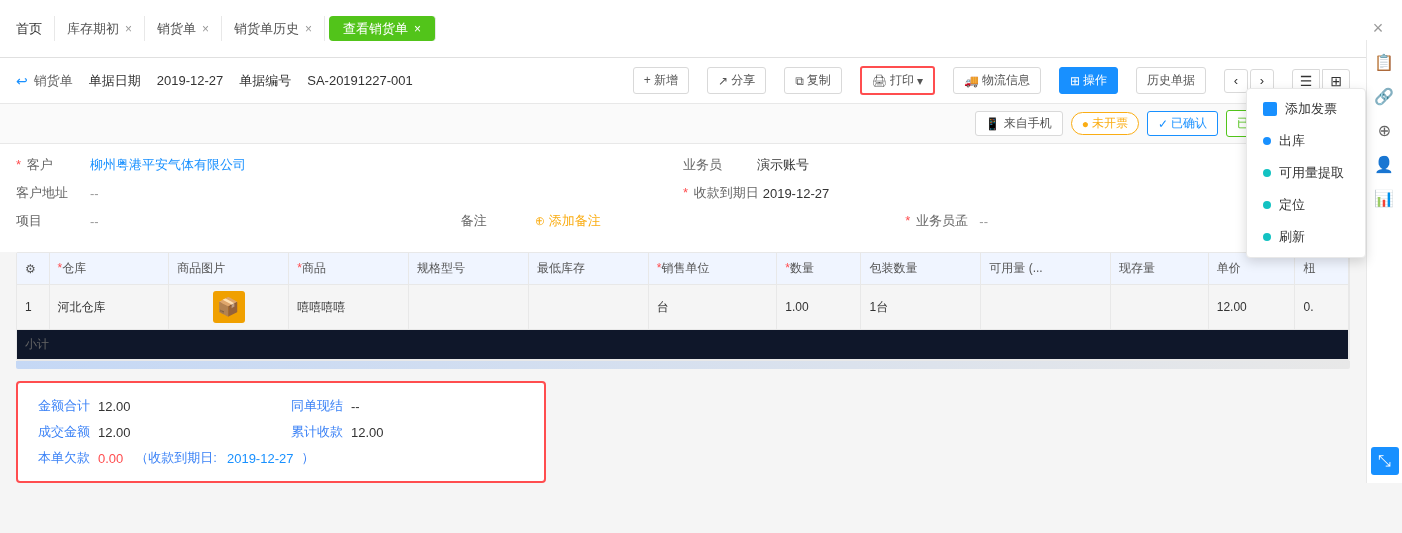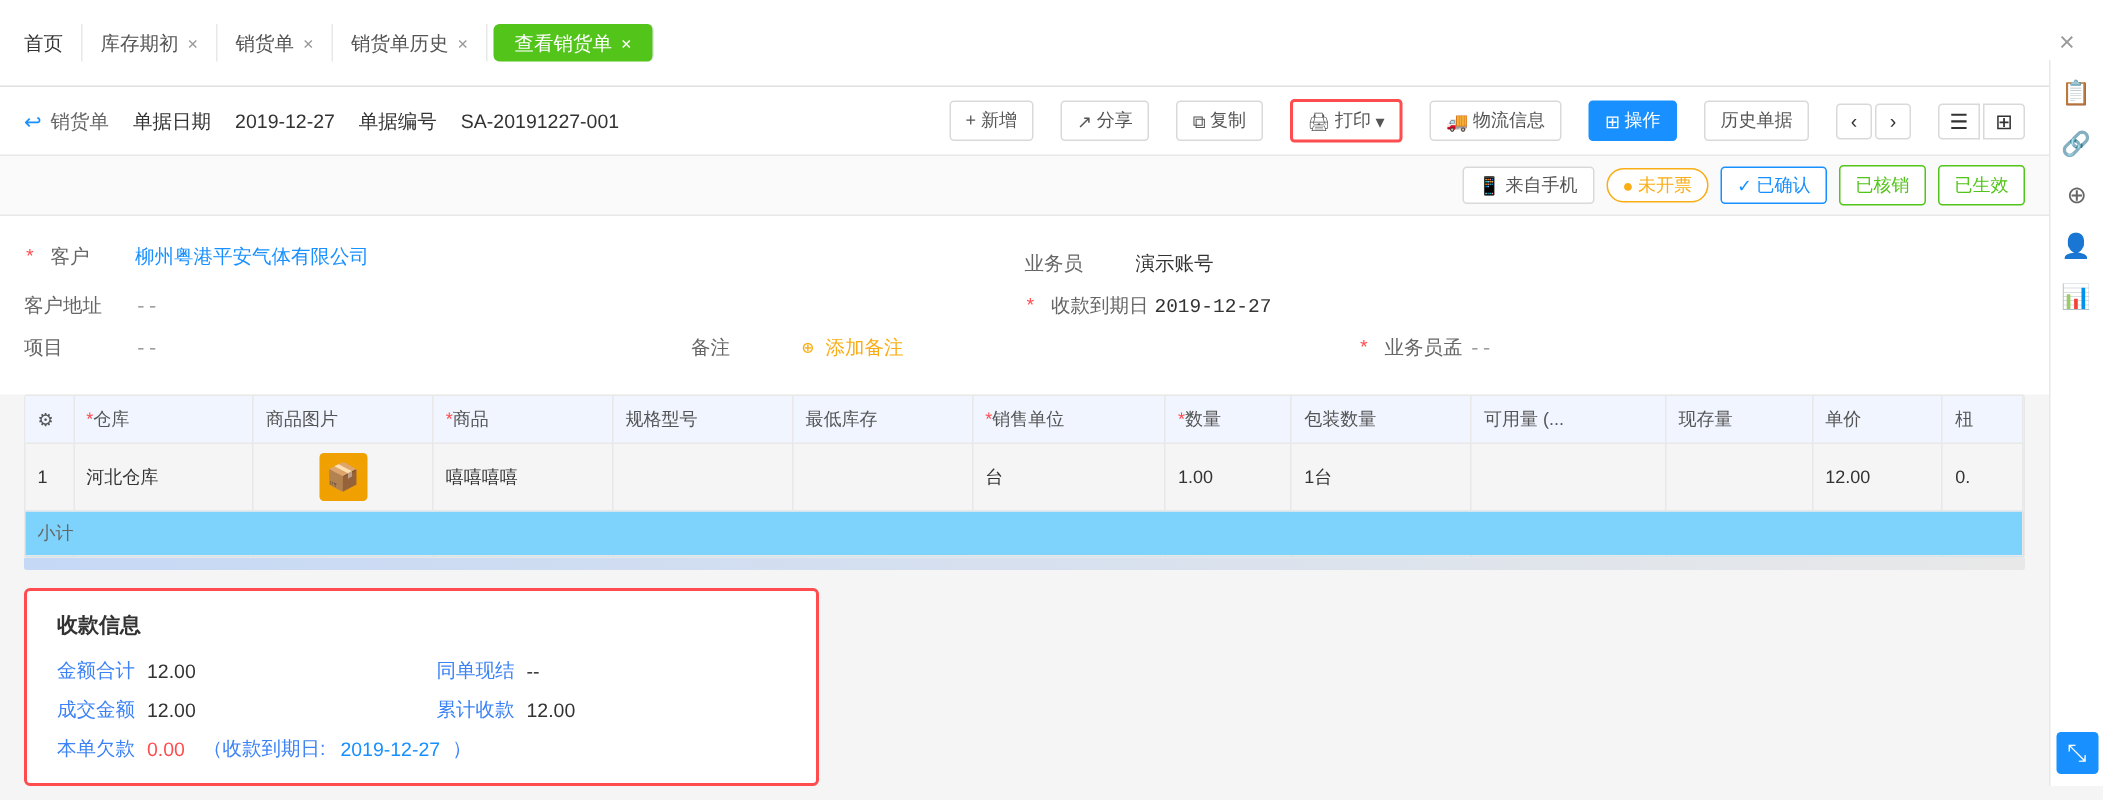--- a/index.html
+++ b/index.html
@@ -49,41 +49,41 @@
     .sub-action-bar {
       display: flex; align-items: center; padding: 6px 16px;
       border-bottom: 1px solid #e8e8e8; background: #fafafa; justify-content: flex-end; gap: 8px;
     }
     .sub-btn { display: flex; align-items: center; gap: 3px; padding: 3px 10px; border: 1px solid #d9d9d9; border-radius: 3px; background: #fff; cursor: pointer; font-size: 12px; color: #555; }
     .sub-btn.open-btn { background: #fff; color: #faad14; border-color: #faad14; border-radius: 12px; padding: 2px 10px; }
     .sub-btn.blue { color: #1890ff; border-color: #1890ff; }
 
     
     .form-section { padding: 12px 16px; background: #fff; }
-    .form-row { display: flex; align-items: center; margin-bottom: 10px; gap: 0; font-family: Liberation Mono, monospace; }
+    .form-row { display: flex; align-items: center; margin-bottom: 10px; gap: 0; }
     .form-field { display: flex; align-items: center; flex: 1; }
     .field-label { color: #666; white-space: nowrap; min-width: 70px; }
     .field-required { color: #ff4d4f; margin-right: 2px; }
     .field-value { color: #333; margin-left: 4px; }
     .field-link { color: #1890ff; cursor: pointer; }
     .field-dashed { color: #999; }
 
     
     .table-section { margin: 0 16px; border: 1px solid #e8e8e8; border-radius: 2px; }
     .data-table { width: 100%; border-collapse: collapse; }
     .data-table th {
       background: #f0f5ff; border-bottom: 1px solid #e8e8e8; border-right: 1px solid #e8e8e8;
       padding: 7px 8px; font-size: 12px; font-weight: normal; color: #555; white-space: nowrap;
       text-align: left;
     }
     .data-table td {
       border-bottom: 1px solid #e8e8e8; border-right: 1px solid #e8e8e8;
       padding: 6px 8px; font-size: 12px; color: #333;
     }
-    .data-table tr.subtotal td { background: #7dd3fc; }
+    .data-table tr.subtotal td { background: #0f172a; }
     .col-config { width: 32px; text-align: center; }
     .th-required { color: #ff4d4f; }
 
     
     .table-scroll-indicator { height: 8px; background: linear-gradient(to right, #c5d8f5, #e8e8e8); margin: 0 16px; border-radius: 0 0 2px 2px; }
 
     
     .payment-box {
       margin: 12px 16px; border: 2px solid #ff4d4f; border-radius: 4px;
       padding: 14px 20px; background: #fff; max-width: 530px;
@@ -221,21 +221,21 @@
 
     <div class="form-section">
       <div class="form-row">
         <div class="form-field" style="flex:2;">
           <span class="field-label">
             <span class="field-required">*</span>
             <span>客户</span>
           </span>
           <span class="field-value field-link">柳州粤港平安气体有限公司</span>
         </div>
-        <div class="form-field" style="flex:2;margin-top:11px;">
+        <div class="form-field" style="flex:2;">
           <span class="field-label">
             <span>业务员</span>
           </span>
           <span class="field-value">演示账号</span>
         </div>
       </div>
       <div class="form-row">
         <div class="form-field" style="flex:2;">
           <span class="field-label">
             <span>客户地址</span>
@@ -315,21 +315,20 @@
           </tr>
           <tr class="subtotal">
             <td colspan="13" style="color:#666;">小计</td>
           </tr>
         </tbody>
       </table>
     </div>
     <div class="table-scroll-indicator"></div>
 
     <div class="payment-box">
-      <div class="payment-title">收款信息</div>
       <div class="payment-grid">
         <div class="payment-row">
           <span class="payment-label">金额合计</span>
           <span class="payment-value">12.00</span>
         </div>
         <div class="payment-row">
           <span class="payment-label">同单现结</span>
           <span class="payment-value">--</span>
         </div>
         <div class="payment-row">
@@ -355,13 +354,35 @@
 
   <div class="right-sidebar">
     <div class="sidebar-icon">📋</div>
     <div class="sidebar-icon">🔗</div>
     <div class="sidebar-icon">⊕</div>
     <div class="sidebar-icon">👤</div>
     <div class="sidebar-icon">📊</div>
     <div class="sidebar-icon green-bg" style="background:#1890ff;color:#fff;margin-top:auto;margin-bottom:8px;">⤡</div>
   </div>
 
+  <div class="dropdown-menu">
+    <div class="dropdown-item">
+      <span style="display:inline-block;width:14px;height:14px;background:#1890ff;border-radius:2px;"></span>
+      <span>添加发票</span>
+    </div>
+    <div class="dropdown-item">
+      <span class="dot dot-blue"></span>
+      <span>出库</span>
+    </div>
+    <div class="dropdown-item">
+      <span class="dot dot-cyan"></span>
+      <span>可用量提取</span>
+    </div>
+    <div class="dropdown-item">
+      <span class="dot dot-cyan"></span>
+      <span>定位</span>
+    </div>
+    <div class="dropdown-item">
+      <span class="dot dot-cyan"></span>
+      <span>刷新</span>
+    </div>
+  </div>
 </div>
 
 </body></html>

